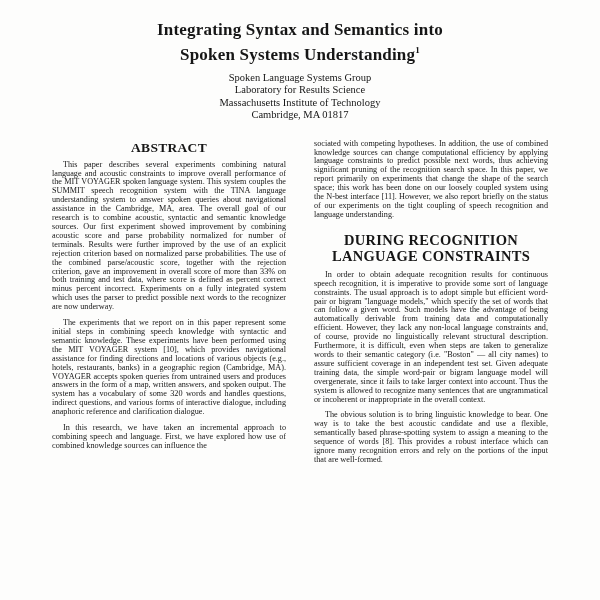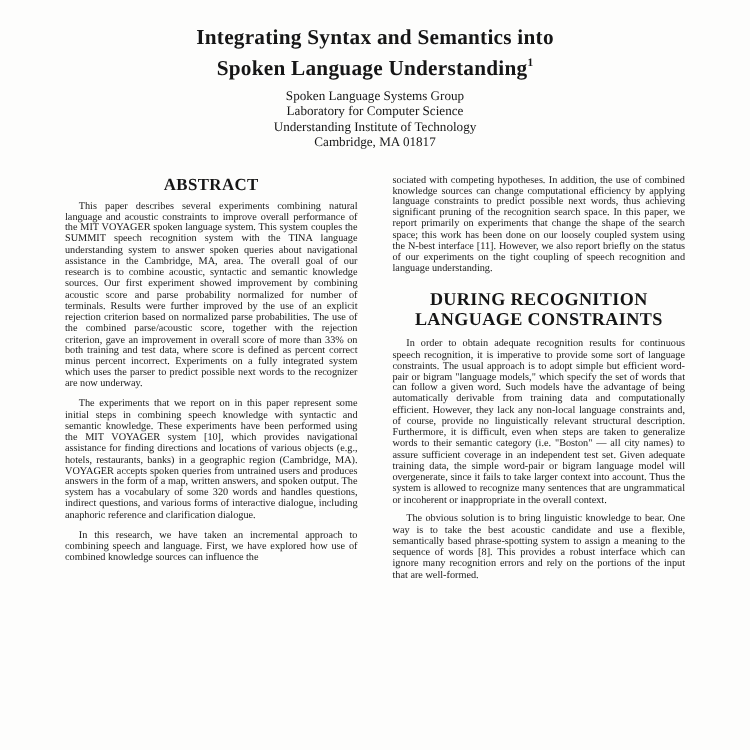--- a/index.html
+++ b/index.html
@@ -84,25 +84,25 @@
     margin-bottom: 0;
   }
 </style>
 </head>
 <body>
 
 <div class="page">
 
   <div class="header">
     <div class="title-line">Integrating Syntax and Semantics into</div>
-    <div class="title-line"><span>Spoken Language Understanding</span><span class="footnote-sup">1</span></div>
+    <div class="title-line"><span>Spoken Systems Understanding</span><span class="footnote-sup">1</span></div>
     <div class="affiliation">
       <div>Spoken Language Systems Group</div>
-      <div>Laboratory for Computer Science</div>
-      <div>Understanding Institute of Technology</div>
+      <div>Laboratory for Results Science</div>
+      <div>Massachusetts Institute of Technology</div>
       <div>Cambridge, MA 01817</div>
     </div>
   </div>
 
   <div class="columns">
 
     <div class="col">
       <div class="section-heading">ABSTRACT</div>
       <p class="body-par">This paper describes several experiments combining natural language and acoustic constraints to improve overall performance of the MIT VOYAGER spoken language system. This system couples the SUMMIT speech recognition system with the TINA language understanding system to answer spoken queries about navigational assistance in the Cambridge, MA, area. The overall goal of our research is to combine acoustic, syntactic and semantic knowledge sources. Our first experiment showed improvement by combining acoustic score and parse probability normalized for number of terminals. Results were further improved by the use of an explicit rejection criterion based on normalized parse probabilities. The use of the combined parse/acoustic score, together with the rejection criterion, gave an improvement in overall score of more than 33% on both training and test data, where score is defined as percent correct minus percent incorrect. Experiments on a fully integrated system which uses the parser to predict possible next words to the recognizer are now underway.</p>
       <p class="body-par">The experiments that we report on in this paper represent some initial steps in combining speech knowledge with syntactic and semantic knowledge. These experiments have been performed using the MIT VOYAGER system [10], which provides navigational assistance for finding directions and locations of various objects (e.g., hotels, restaurants, banks) in a geographic region (Cambridge, MA). VOYAGER accepts spoken queries from untrained users and produces answers in the form of a map, written answers, and spoken output. The system has a vocabulary of some 320 words and handles questions, indirect questions, and various forms of interactive dialogue, including anaphoric reference and clarification dialogue.</p>

